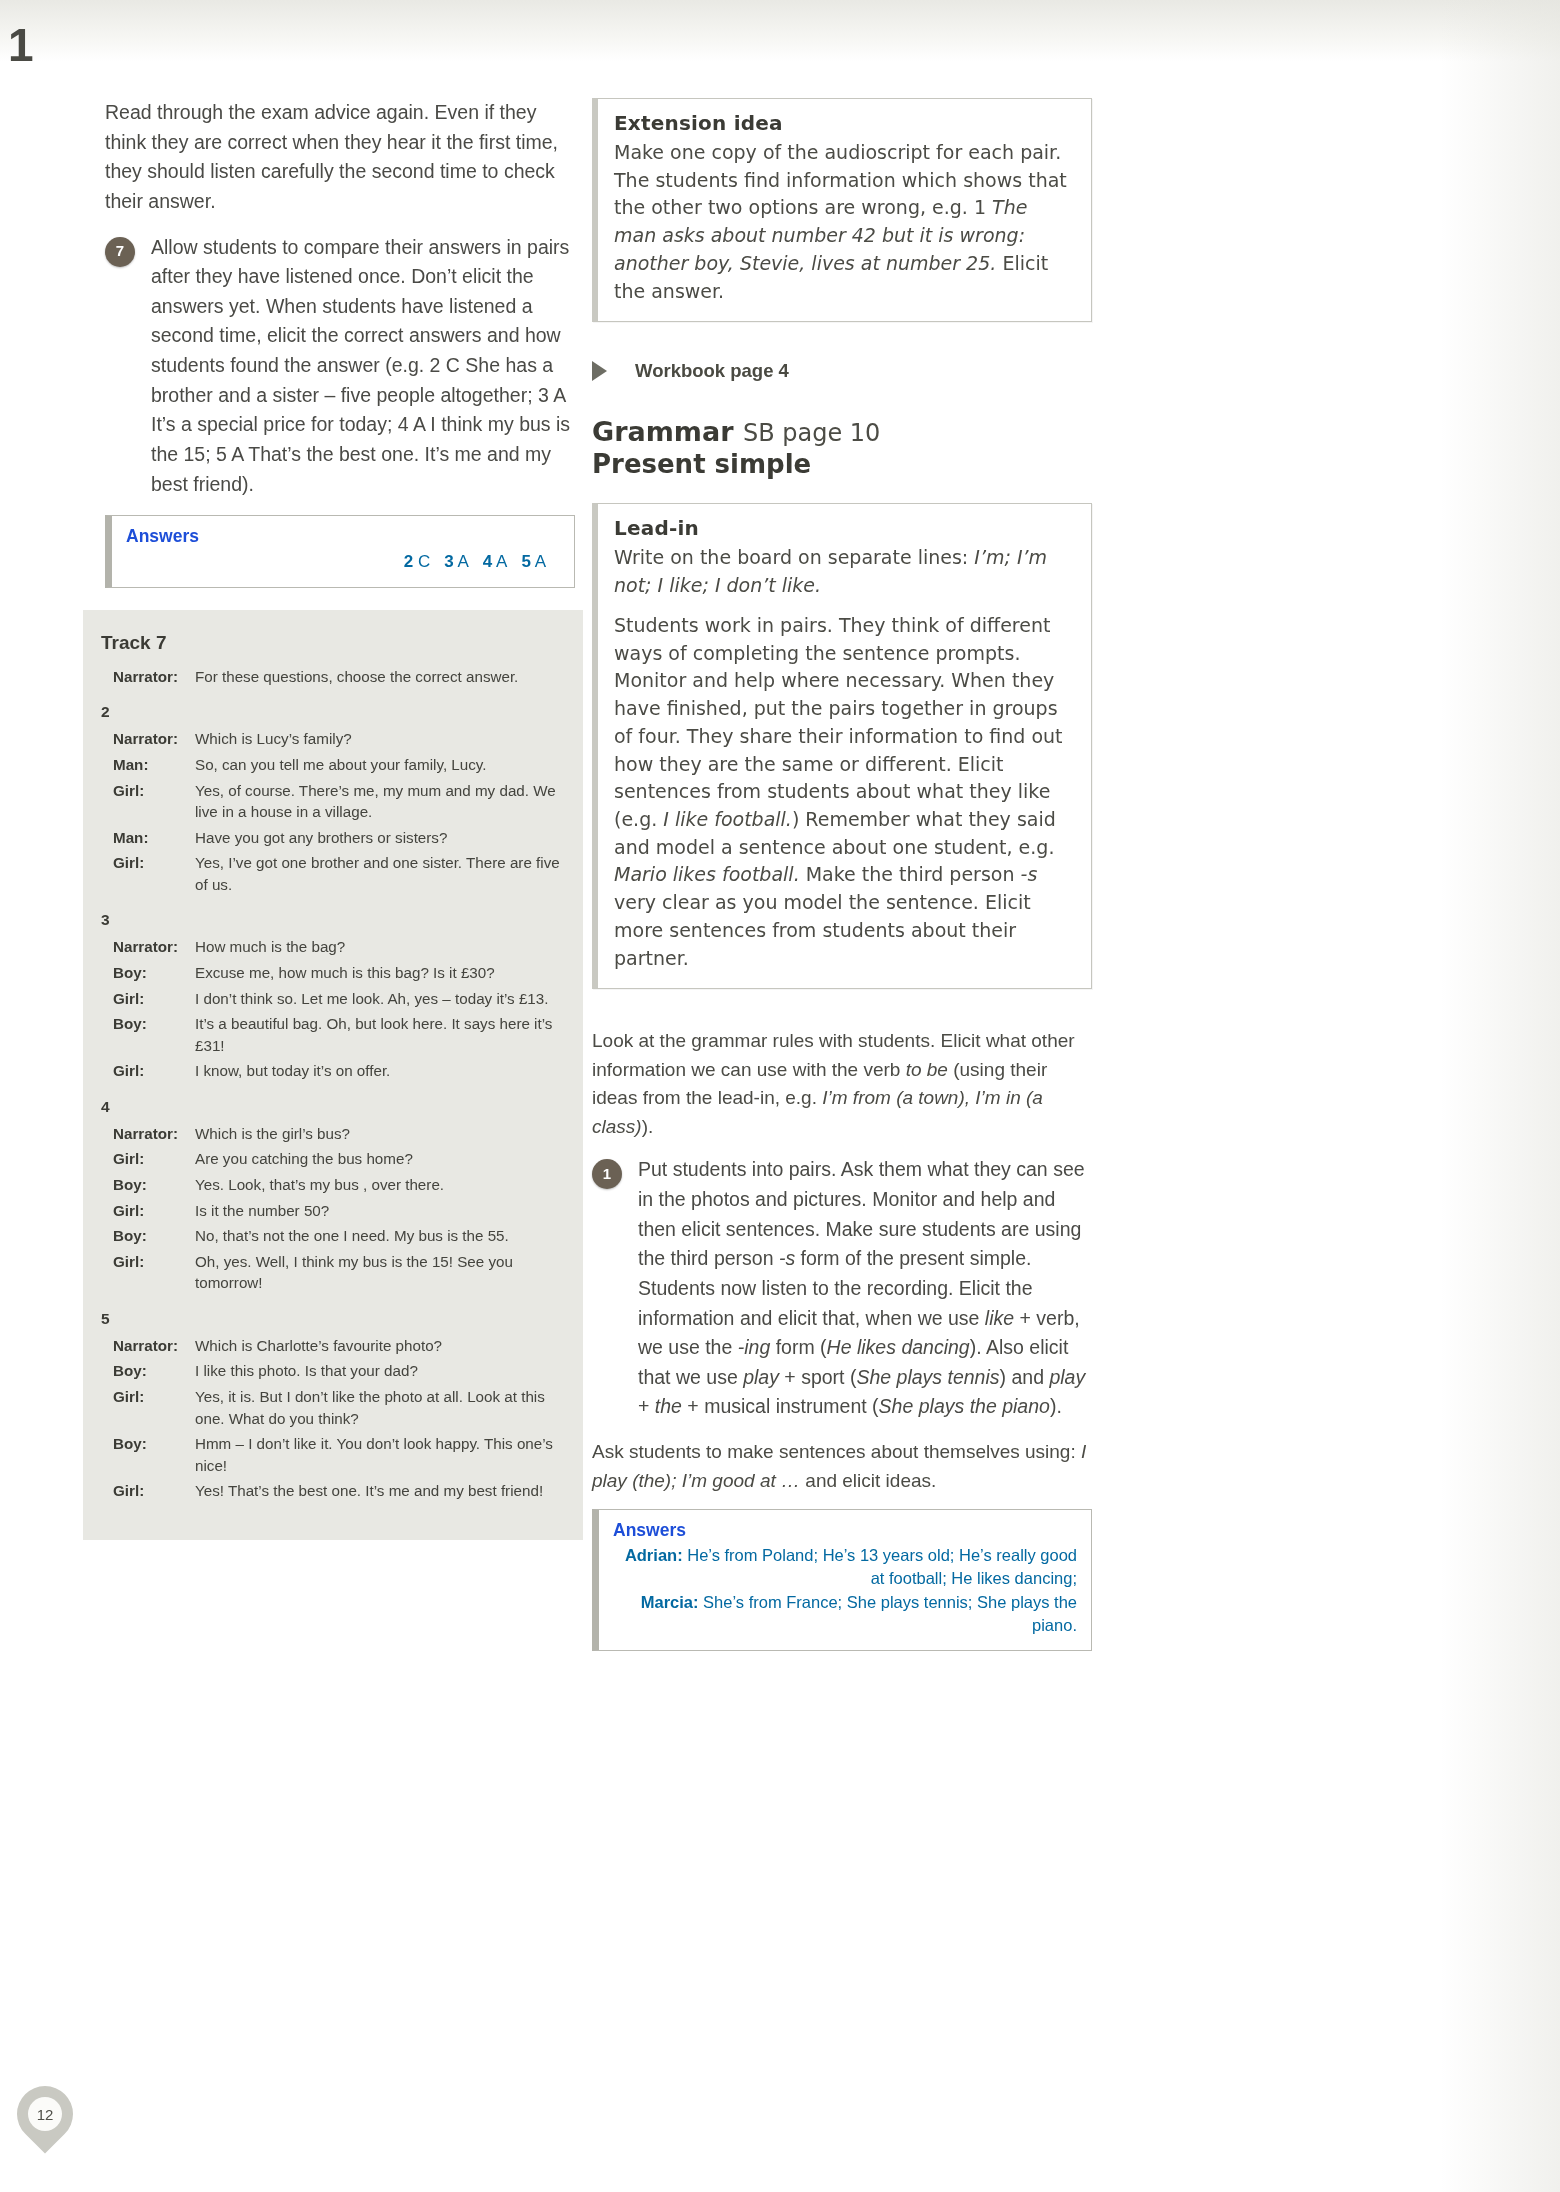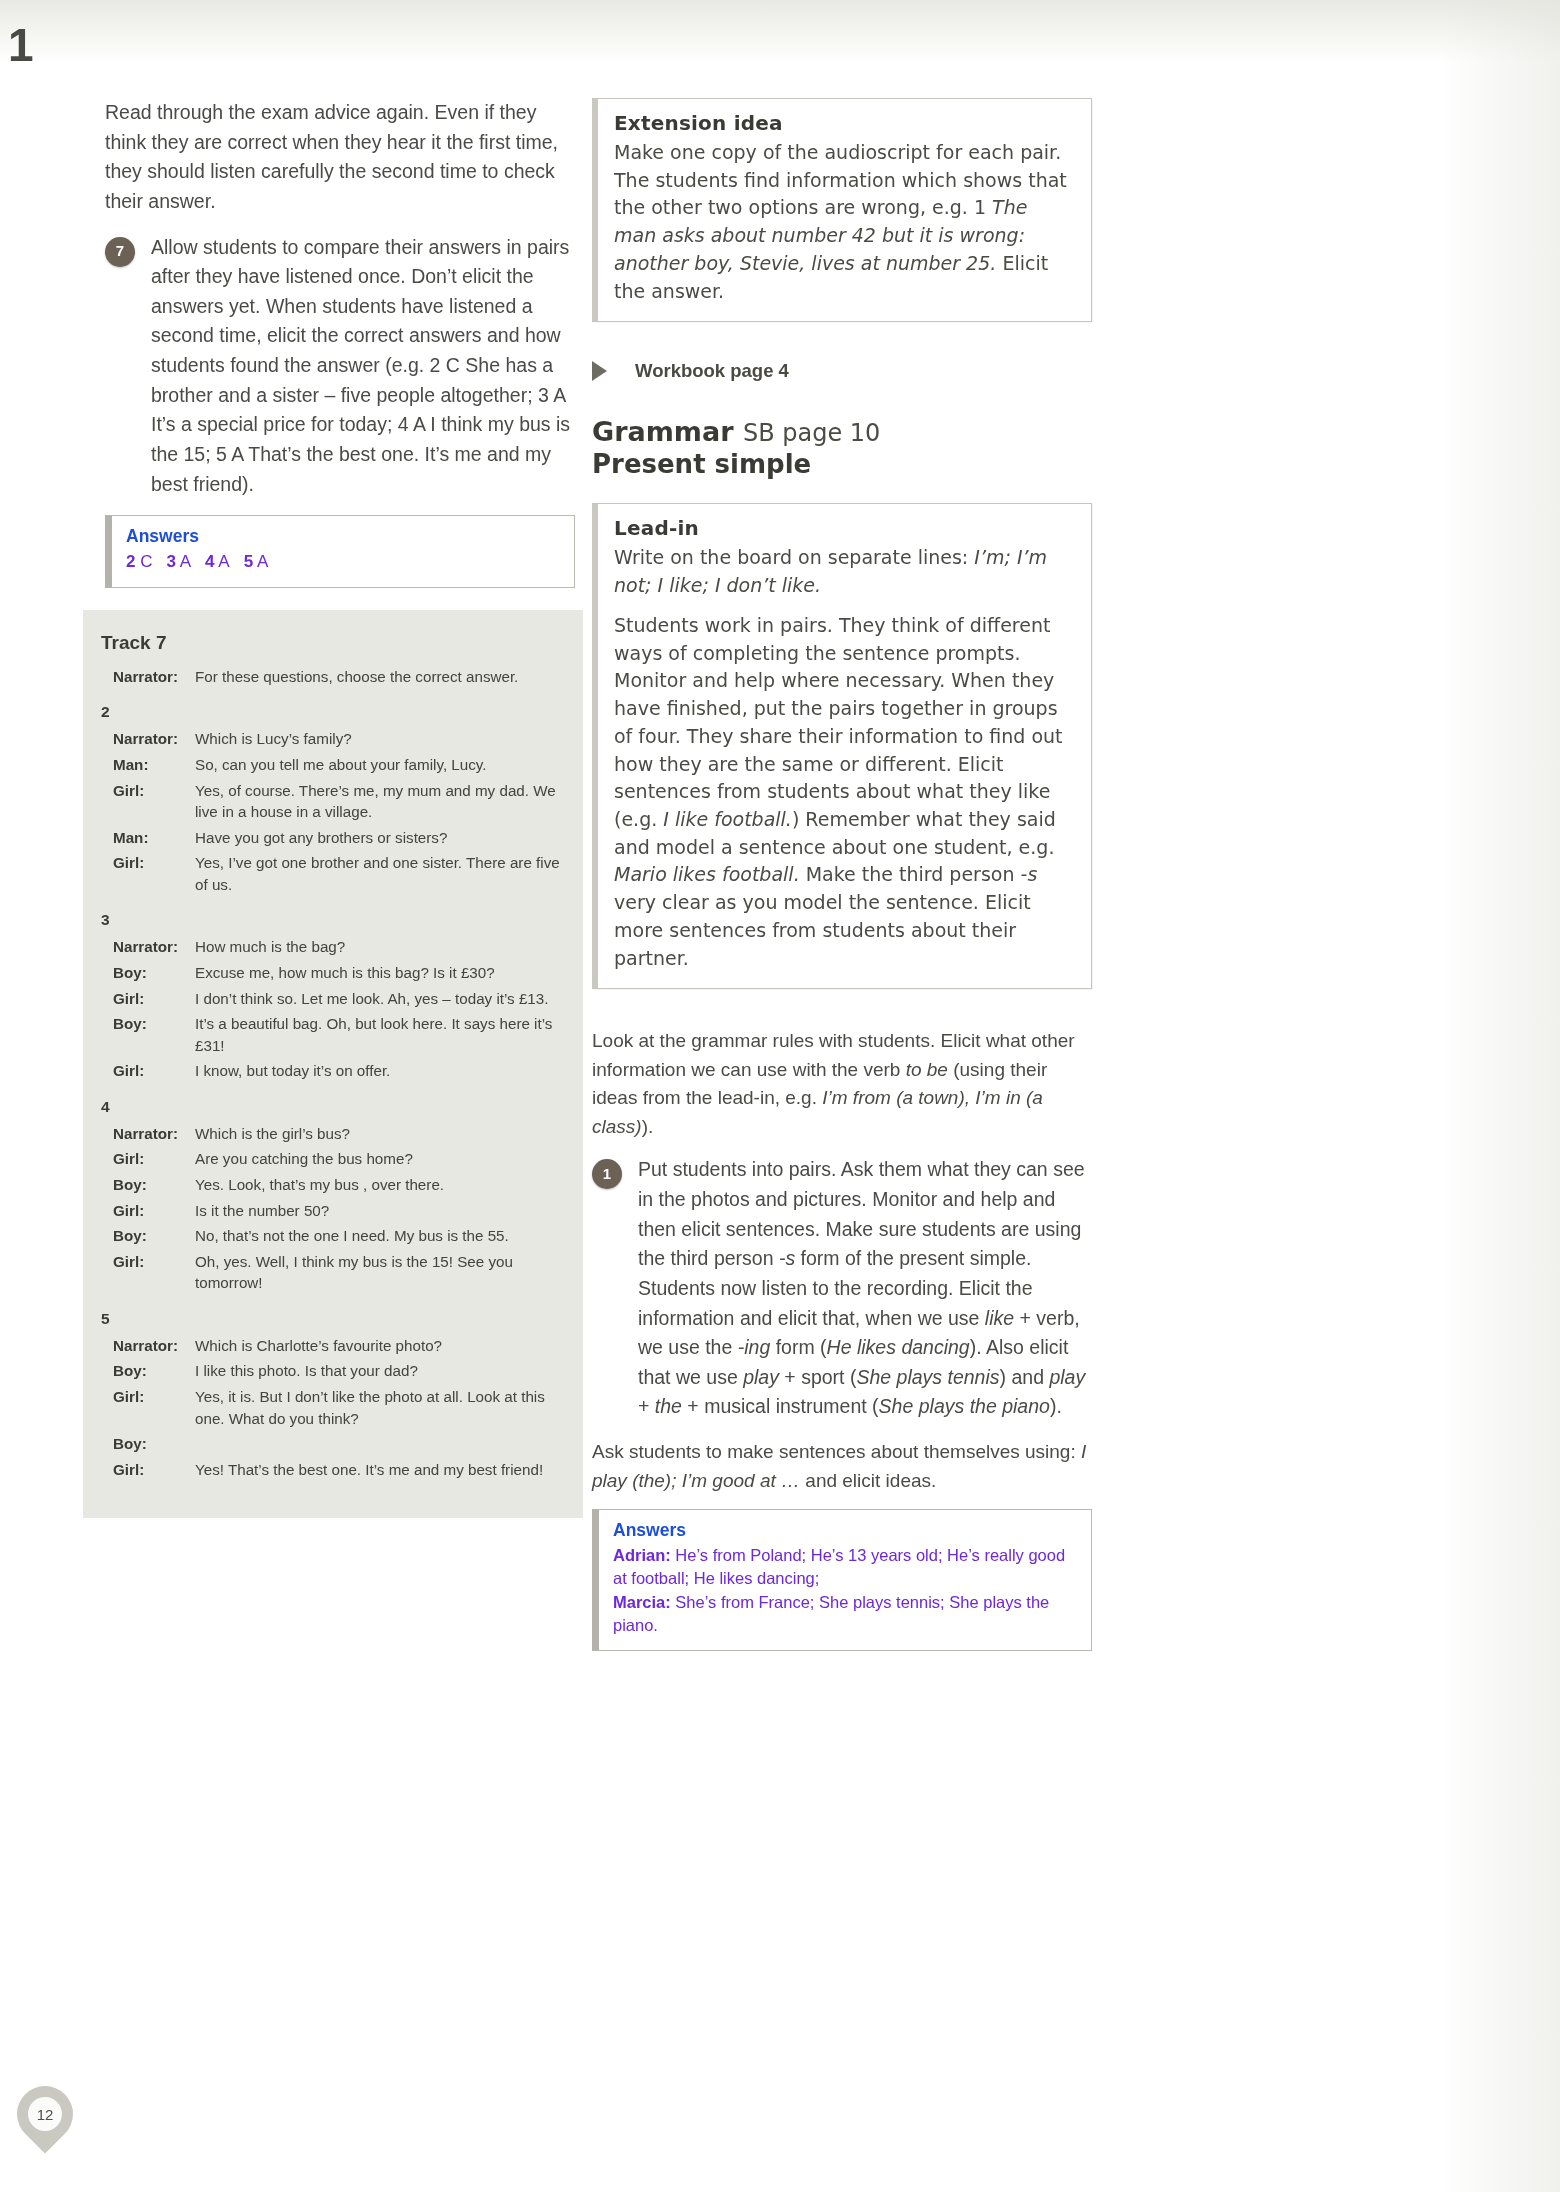--- a/index.html
+++ b/index.html
@@ -100,22 +100,23 @@
     margin: 6px 0 22px 0;
   }
   .answers-title {
     font-size: 17.5px;
     font-weight: bold;
     color: #1d4ed8;
     margin-bottom: 3px;
   }
   .answers-line {
     font-size: 17px;
-    color: #6d28d9;
+    color: #0369a1;
     line-height: 1.45;
+    text-align: right;
   }
   .answers-line b { font-weight: bold; }
   .ans-pair { margin-right: 14px; white-space: nowrap; }
 
   
   .track-panel {
     background: #e8e8e3;
     padding: 22px 22px 34px 18px;
     margin-top: 18px;
     width: 500px;
@@ -366,20 +367,21 @@
           <div class="script-row">
             <div class="script-speaker">Boy:</div>
             <div class="script-text">I like this photo. Is that your dad?</div>
           </div>
           <div class="script-row">
             <div class="script-speaker">Girl:</div>
             <div class="script-text">Yes, it is. But I don’t like the photo at all. Look at this one. What do you think?</div>
           </div>
           <div class="script-row">
             <div class="script-speaker">Boy:</div>
+            <div class="script-text">Hmm – I don’t like it. You don’t look happy. This one’s nice!</div>
           </div>
           <div class="script-row">
             <div class="script-speaker">Girl:</div>
             <div class="script-text">Yes! That’s the best one. It’s me and my best friend!</div>
           </div>
         </div>
     </div>
   </div>
 
   <div class="col-right">

